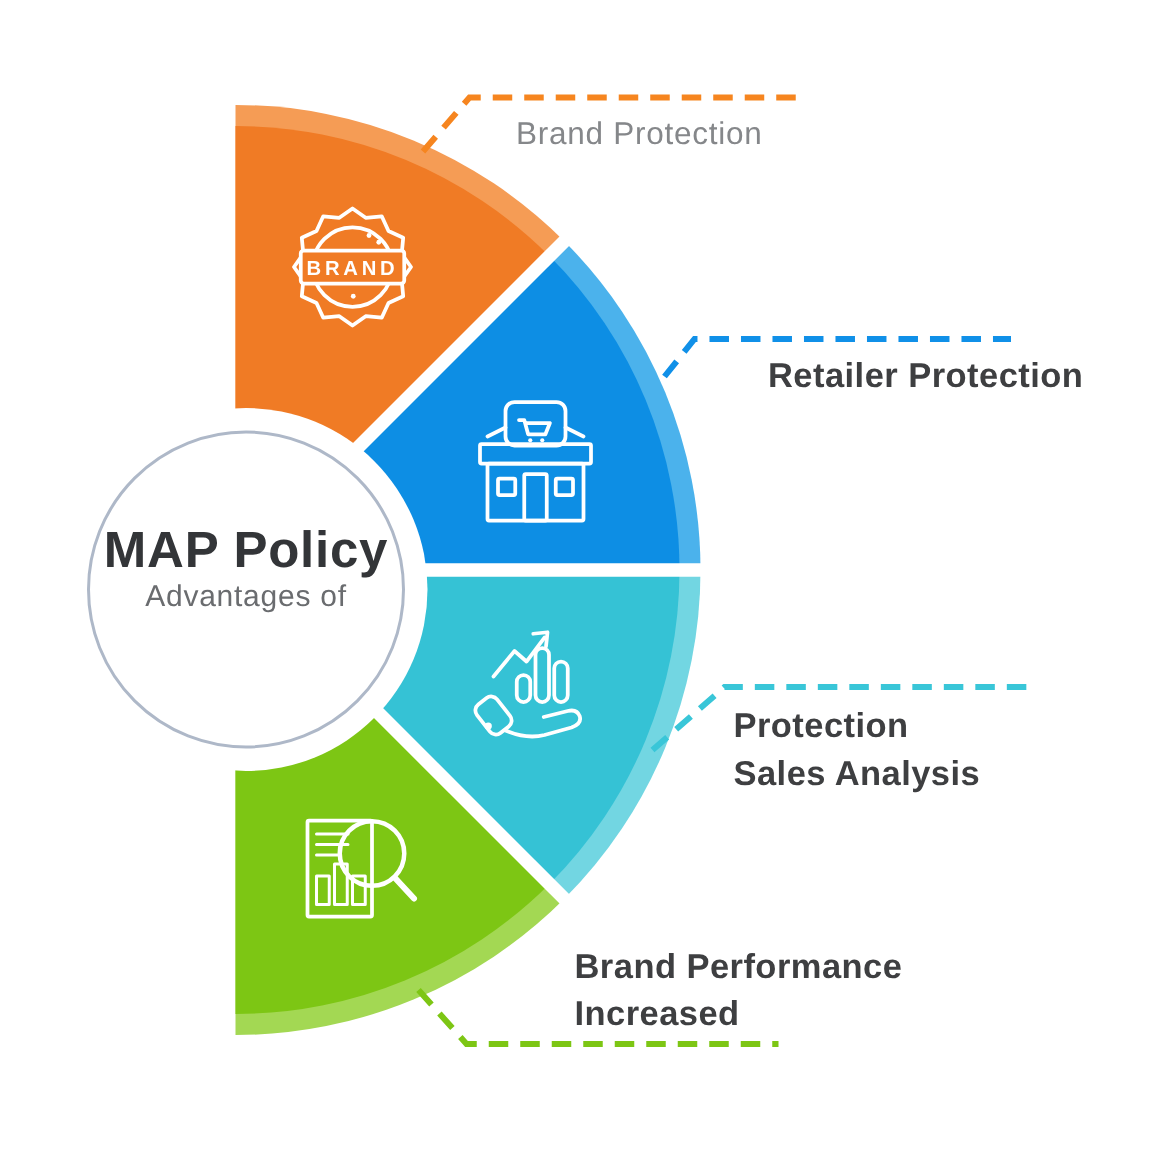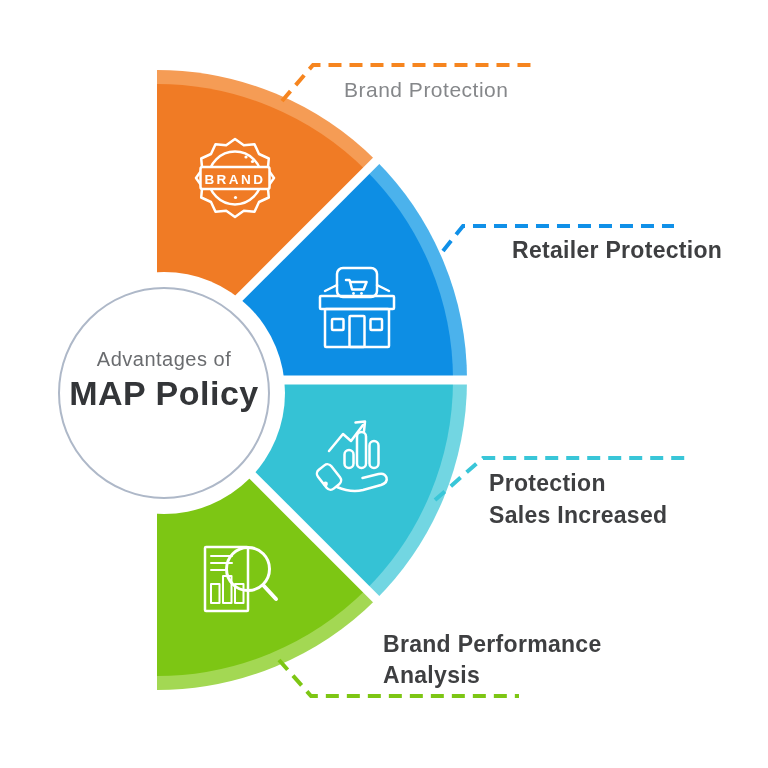--- a/index.html
+++ b/index.html
@@ -117,26 +117,26 @@
   <div class="seg-label muted" id="label-brand">
     <span>Brand Protection</span>
   </div>
 
   <div class="seg-label" id="label-retailer">
     <span>Retailer Protection</span>
   </div>
 
   <div class="seg-label" id="label-increased">
     <span>Protection</span>
-    <span>Sales Increased</span>
+    <span>Sales Analysis</span>
   </div>
 
   <div class="seg-label" id="label-easy">
     <span>Brand Performance</span>
-    <span>Analysis</span>
+    <span>Increased</span>
   </div>
 
   <div id="center-text">
+    <div id="center-line2">MAP Policy</div>
     <div id="center-line1">Advantages of</div>
-    <div id="center-line2">MAP Policy</div>
   </div>
 
 </div>
 
 </body></html>

